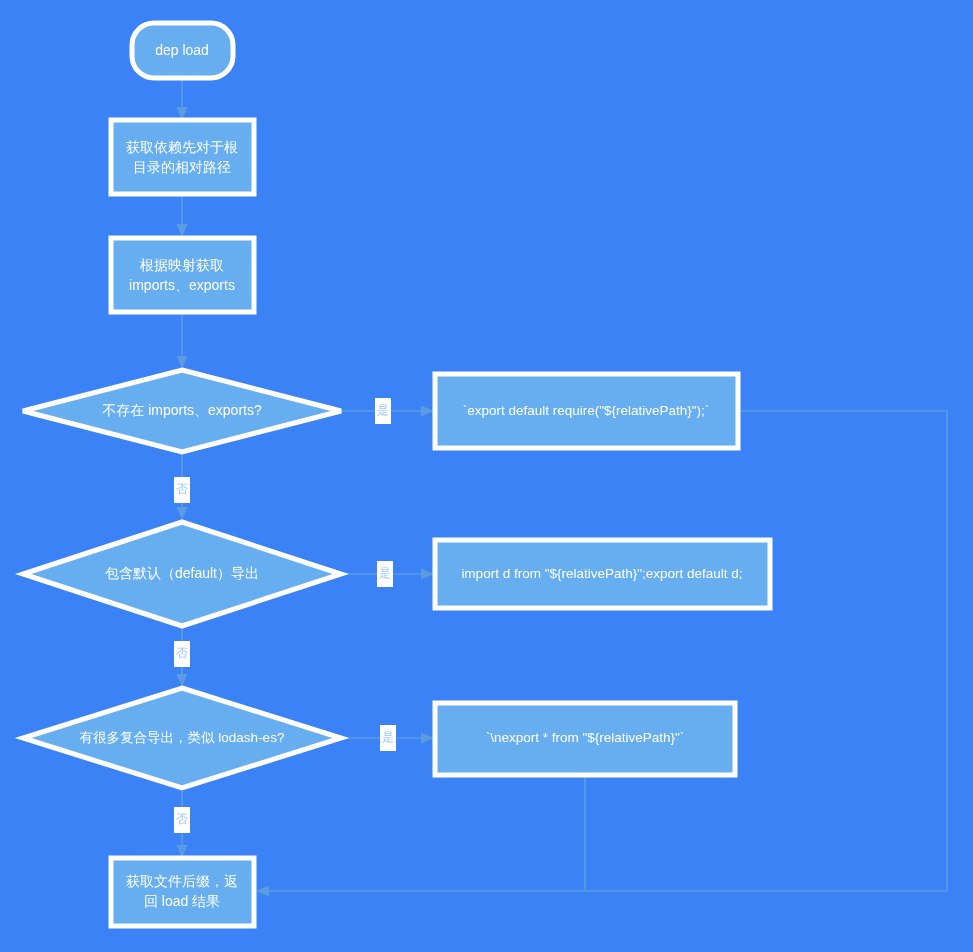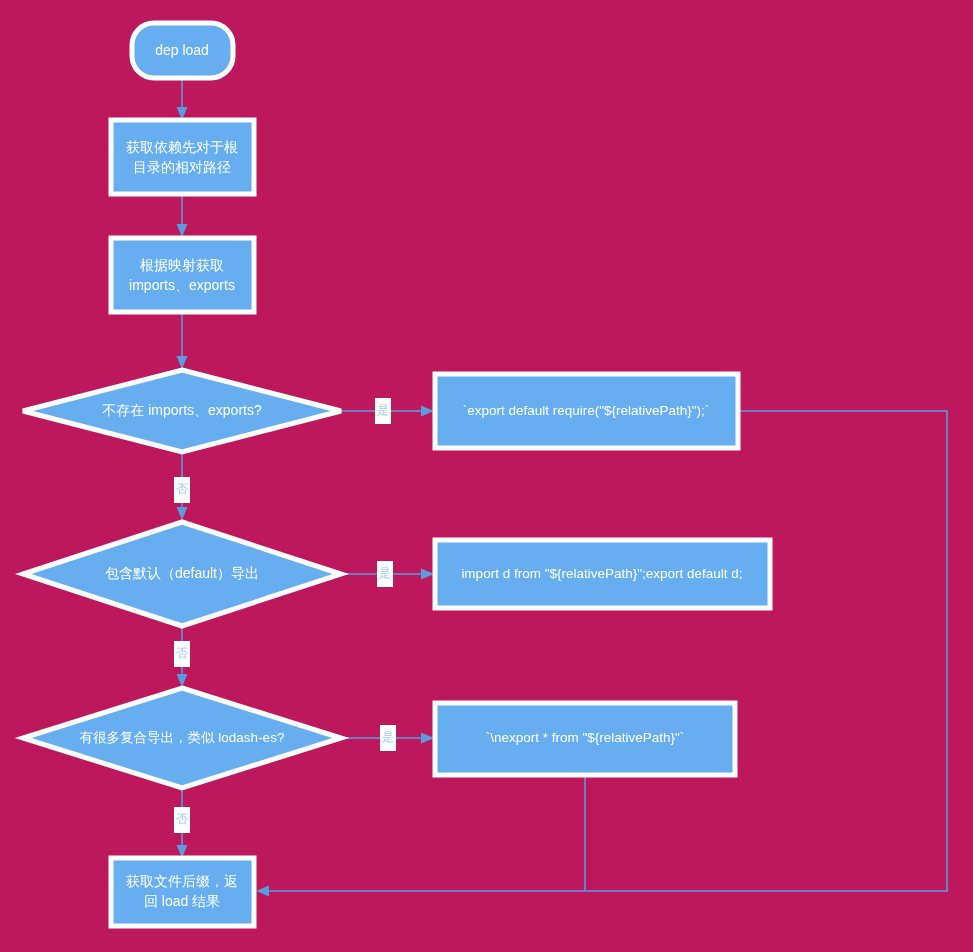--- a/index.html
+++ b/index.html
@@ -11,21 +11,21 @@
   body {
     width: 973px;
     height: 952px;
     overflow: hidden;
     font-family: "Liberation Sans", "DejaVu Sans", sans-serif;
   }
   #flow-root {
     position: relative;
     width: 973px;
     height: 952px;
-    background: #be185d;
+    background: #3b82f6;
   }
   svg#flow-svg {
     display: block;
     width: 973px;
     height: 952px;
   }
   .node-shape {
     fill: #67AEF0;
     stroke: #FFFFFF;
     stroke-width: 5;

